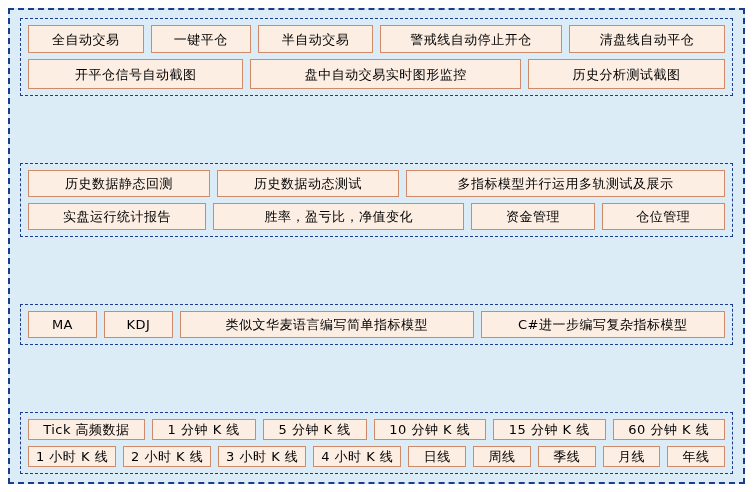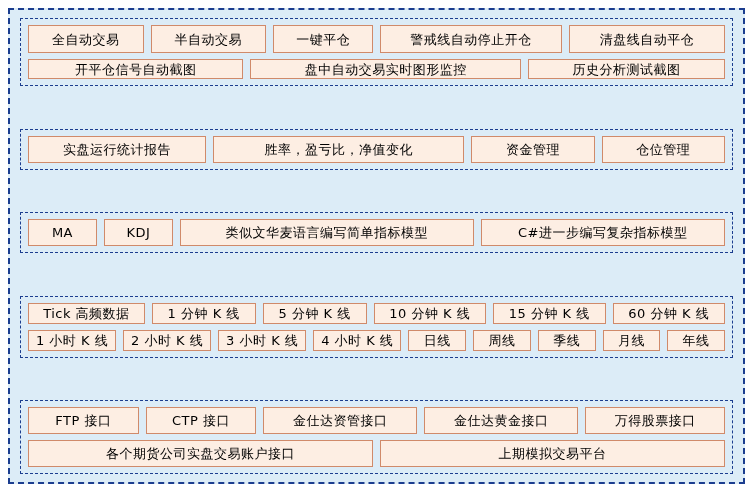--- a/index.html
+++ b/index.html
@@ -59,45 +59,50 @@
     display: flex;
     align-items: center;
     justify-content: center;
     text-align: center;
     padding: 0 6px;
     height: 27px;
     white-space: nowrap;
     letter-spacing: 0.5px;
   }
   .g1-r1 .cell { height: 28px; }
-  .g1-r2 .cell { height: 20px; }
+  .g1-r2 .cell { height: 30px; }
   .g4 .cell { height: 21px; }
 </style>
 </head>
 <body>
 
 <div id="diagram">
   <div class="outer-frame">
 
     <div class="group g1">
       <div class="row g1-r1">
         <div class="cell" style="flex:1.0">全自动交易</div>
+        <div class="cell" style="flex:0.85">一键平仓</div>
         <div class="cell" style="flex:1.0">半自动交易</div>
-        <div class="cell" style="flex:0.85">一键平仓</div>
         <div class="cell" style="flex:1.65">警戒线自动停止开仓</div>
         <div class="cell" style="flex:1.4">清盘线自动平仓</div>
       </div>
       <div class="row g1-r2">
         <div class="cell" style="flex:1.65">开平仓信号自动截图</div>
         <div class="cell" style="flex:2.1">盘中自动交易实时图形监控</div>
         <div class="cell" style="flex:1.5">历史分析测试截图</div>
       </div>
     </div>
 
     <div class="group g2">
+      <div class="row">
+        <div class="cell" style="flex:1.35">历史数据静态回测</div>
+        <div class="cell" style="flex:1.35">历史数据动态测试</div>
+        <div class="cell" style="flex:2.45">多指标模型并行运用多轨测试及展示</div>
+      </div>
       <div class="row">
         <div class="cell" style="flex:1.35">实盘运行统计报告</div>
         <div class="cell" style="flex:1.95">胜率，盈亏比，净值变化</div>
         <div class="cell" style="flex:0.9">资金管理</div>
         <div class="cell" style="flex:0.9">仓位管理</div>
       </div>
     </div>
 
     <div class="group g3">
       <div class="row">
@@ -123,28 +128,15 @@
         <div class="cell" style="flex:1.05">3 小时 K 线</div>
         <div class="cell" style="flex:1.05">4 小时 K 线</div>
         <div class="cell" style="flex:0.62">日线</div>
         <div class="cell" style="flex:0.62">周线</div>
         <div class="cell" style="flex:0.62">季线</div>
         <div class="cell" style="flex:0.62">月线</div>
         <div class="cell" style="flex:0.62">年线</div>
       </div>
     </div>
 
-    <div class="group g5">
-      <div class="row">
-        <div class="cell" style="flex:1.0">FTP 接口</div>
-        <div class="cell" style="flex:1.0">CTP 接口</div>
-        <div class="cell" style="flex:1.45">金仕达资管接口</div>
-        <div class="cell" style="flex:1.45">金仕达黄金接口</div>
-        <div class="cell" style="flex:1.3">万得股票接口</div>
-      </div>
-      <div class="row">
-        <div class="cell" style="flex:1.0">各个期货公司实盘交易账户接口</div>
-        <div class="cell" style="flex:1.0">上期模拟交易平台</div>
-      </div>
-    </div>
 
   </div>
 </div>
 
 </body></html>

